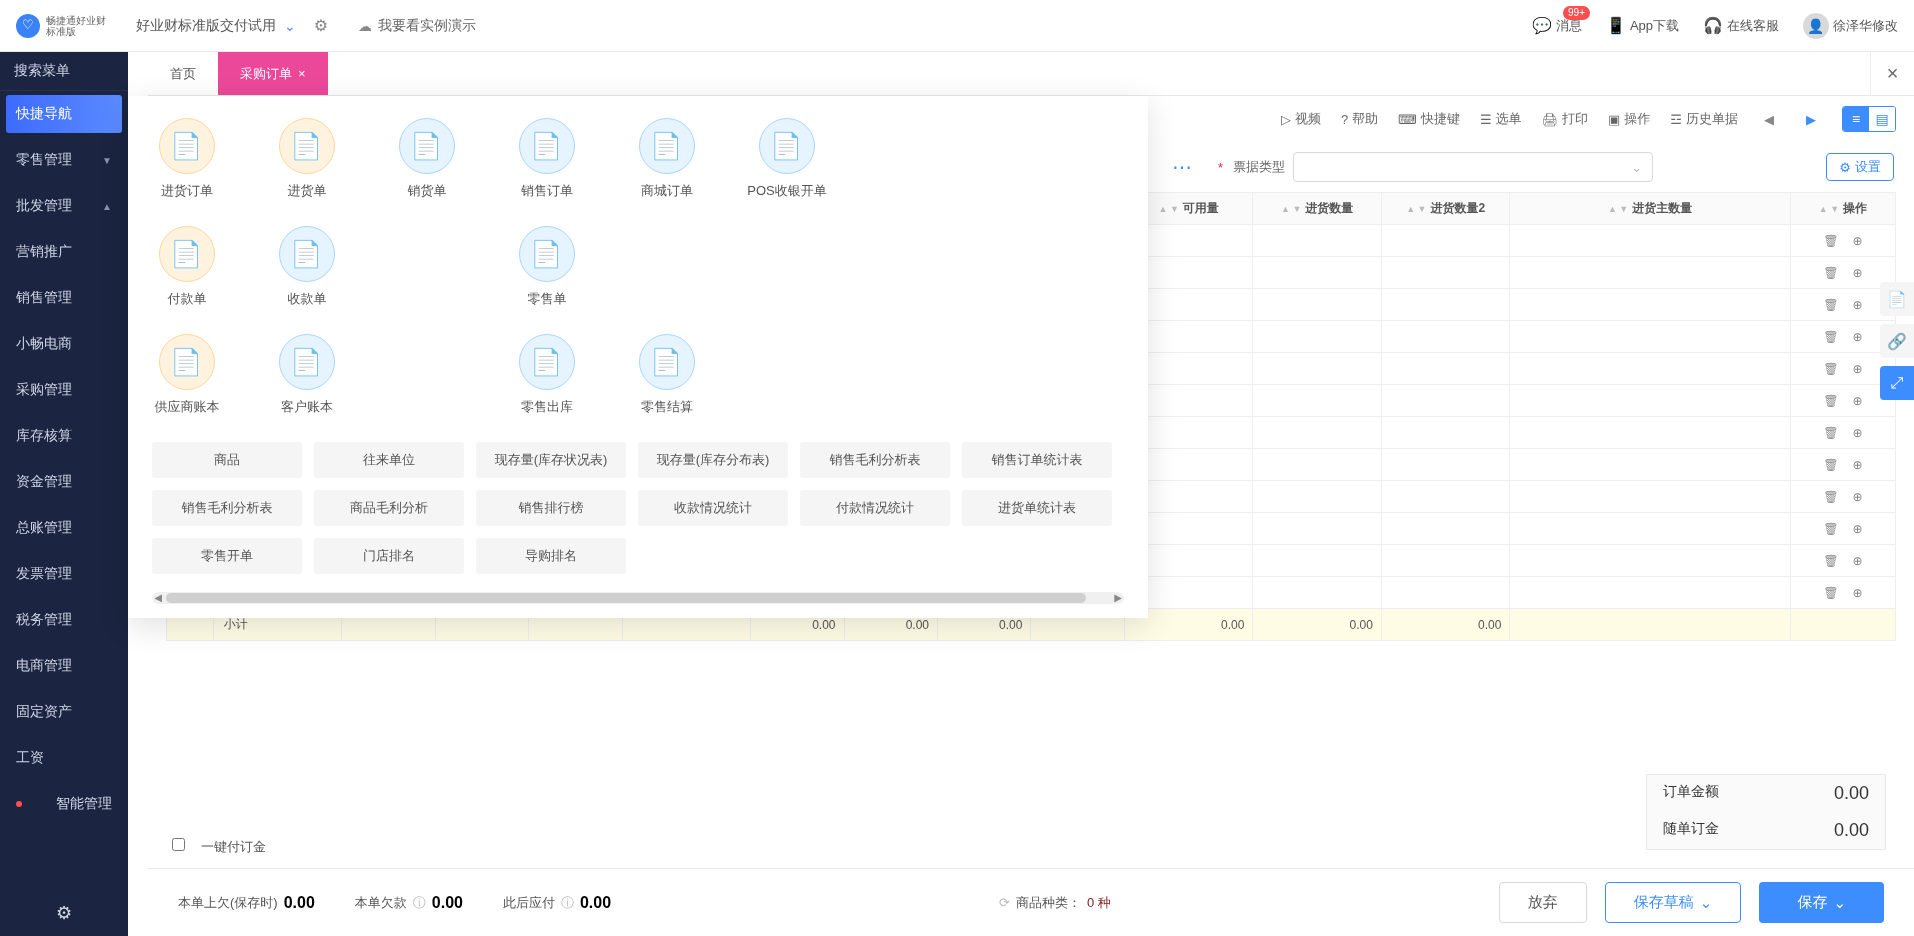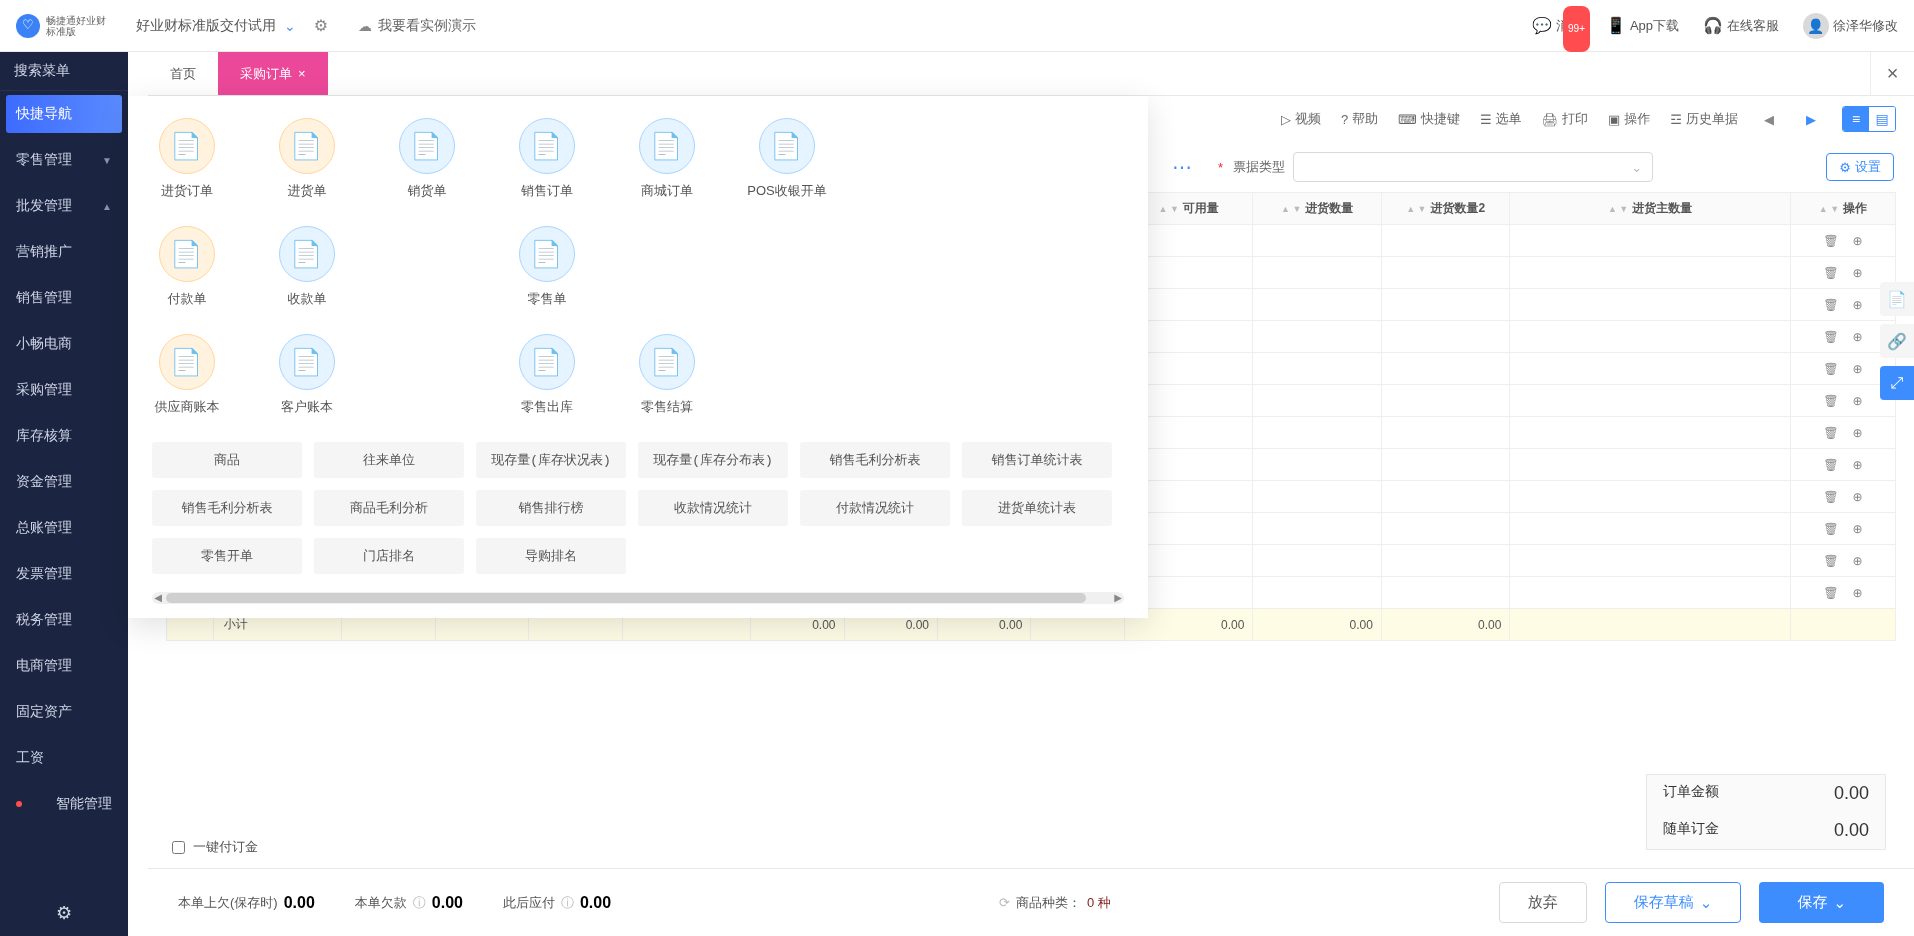--- a/index.html
+++ b/index.html
@@ -14,21 +14,21 @@
 .logo-text { font-size: 10px; color: #666; line-height: 1.1; }
 .workspace-sel { margin-left: 8px; display: flex; align-items: center; gap: 8px; color: #555; font-size: 14px; cursor: pointer; }
 .workspace-sel .chev { color: #5b8cff; }
 .gear { margin-left: 18px; color: #888; cursor: pointer; font-size: 16px; }
 .demo-link { margin-left: 30px; display: flex; align-items: center; gap: 6px; color: #666; cursor: pointer; font-size: 14px; }
 .cloud-icon { color: #888; }
 .spacer { flex: 1; }
 .tb-right { display: flex; align-items: center; gap: 24px; }
 .tb-item { display: flex; align-items: center; gap: 4px; color: #555; cursor: pointer; position: relative; }
 .tb-item .ic { font-size: 16px; color: #666; }
-.badge-99 { position: absolute; top: -10px; right: -8px; background: #ff4d4f; color: #fff; font-size: 10px; border-radius: 8px; padding: 16px 5px; line-height: 14px; }
+.badge-99 { position: absolute; top: -10px; right: -8px; background: #ff4d4f; color: #fff; font-size: 10px; border-radius: 8px; padding: 0 5px; line-height: 14px; }
 .avatar { width: 26px; height: 26px; border-radius: 50%; background: #d9d9d9; display: inline-flex; align-items: center; justify-content: center; color: #fff; font-size: 14px; }
 
 
 .mainrow { flex: 1; display: flex; min-height: 0; }
 
 
 .sidebar { width: 128px; background: #1b2440; color: #cfd5e6; display: flex; flex-direction: column; position: relative; }
 .sb-top { padding: 10px 14px; border-bottom: 1px solid rgba(255,255,255,.06); font-size: 14px; }
 .sb-item { padding: 14px 16px; display: flex; align-items: center; justify-content: space-between; cursor: pointer; font-size: 14px; }
 .sb-item.active { background: linear-gradient(90deg,#3d6bff,#5a8bff); color: #fff; border-radius: 3px; margin: 4px 6px; padding: 10px 10px; }
@@ -70,21 +70,21 @@
 table.grid th, table.grid td { border: 1px solid #eee; height: 32px; font-size: 12px; text-align: center; color: #555; }
 table.grid th { background: #fafafa; position: relative; }
 table.grid th .sort { color: #bbb; font-size: 9px; display: inline-block; line-height: 8px; margin-right: 4px; }
 table.grid td.rownum { color: #bbb; width: 40px; }
 table.grid td.numcell { text-align: right; padding-right: 8px; }
 tr.subtotal td { background: #fffce6; }
 .op-icons { display: flex; gap: 14px; justify-content: center; color: #888; }
 .op-icons span { cursor: pointer; }
 
 
-.checkrow { padding: 12px 24px; display: flex; align-items: center; gap: 8px; color: #555; }
+.checkrow { padding: 12px 24px; display: flex; align-items: flex-start; gap: 16px; color: #555; }
 
 
 .totals { position: absolute; right: 28px; bottom: 86px; border: 1px solid #e8e8e8; background: #fafafa; min-width: 240px; font-size: 14px; }
 .totals .trow { display: flex; justify-content: space-between; padding: 8px 16px; }
 .totals .trow .val { font-size: 18px; color: #333; }
 
 
 .bottombar { height: 68px; border-top: 1px solid #e8e8e8; display: flex; align-items: center; padding: 0 30px; gap: 40px; }
 .bottombar .bk { display: flex; align-items: center; gap: 6px; color: #555; }
 .bottombar .bk b { font-size: 16px; color: #000; }
@@ -96,21 +96,21 @@
 
 .quicknav { position: absolute; left: 128px; top: 96px; width: 1020px; background: #fff; box-shadow: 0 8px 30px rgba(0,0,0,.12); padding: 22px 24px 14px; z-index: 50; }
 .flowrow { display: flex; align-items: center; gap: 50px; margin-bottom: 26px; position: relative; }
 .flownode { display: flex; flex-direction: column; align-items: center; gap: 8px; width: 70px; cursor: pointer; }
 .flowicon { width: 56px; height: 56px; border-radius: 50%; display: flex; align-items: center; justify-content: center; font-size: 26px; }
 .flowicon.orange { background: #fff3e0; color: #ff9800; border: 1px solid #ffd699; }
 .flowicon.blue { background: #e6f4ff; color: #3d8dff; border: 1px solid #a8d4ff; }
 .flowlabel { font-size: 13px; color: #555; white-space: nowrap; }
 .section-title { font-size: 14px; color: #333; margin: 10px 0 12px; }
 .chips { display: flex; flex-wrap: wrap; gap: 12px; }
-.chip { background: #f5f5f5; padding: 9px 0; width: 150px; text-align: center; border-radius: 3px; font-size: 13px; color: #555; cursor: pointer; font-family: Liberation Mono, monospace; }
+.chip { background: #f5f5f5; padding: 9px 0; width: 150px; text-align: center; border-radius: 3px; font-size: 13px; color: #555; cursor: pointer; }
 .scroll-track { height: 12px; background: #f0f0f0; border-radius: 6px; margin-top: 18px; position: relative; }
 .scroll-thumb { position: absolute; left: 14px; top: 1px; height: 10px; width: 920px; background: #cfcfcf; border-radius: 5px; }
 .scroll-arrow { position: absolute; top: 0; width: 12px; text-align: center; color: #888; font-size: 10px; line-height: 12px; }
 .scroll-arrow.left { left: 0; }
 .scroll-arrow.right { right: 0; }
 
 
 .rightrail { position: absolute; right: 0; top: 230px; width: 34px; display: flex; flex-direction: column; gap: 8px; }
 .rightrail .ri { width: 34px; height: 34px; background: #f5f5f5; border-radius: 4px 0 0 4px; display: flex; align-items: center; justify-content: center; color: #888; cursor: pointer; font-size: 16px; }
 .rightrail .ri.active { background: #3d8dff; color: #fff; }

